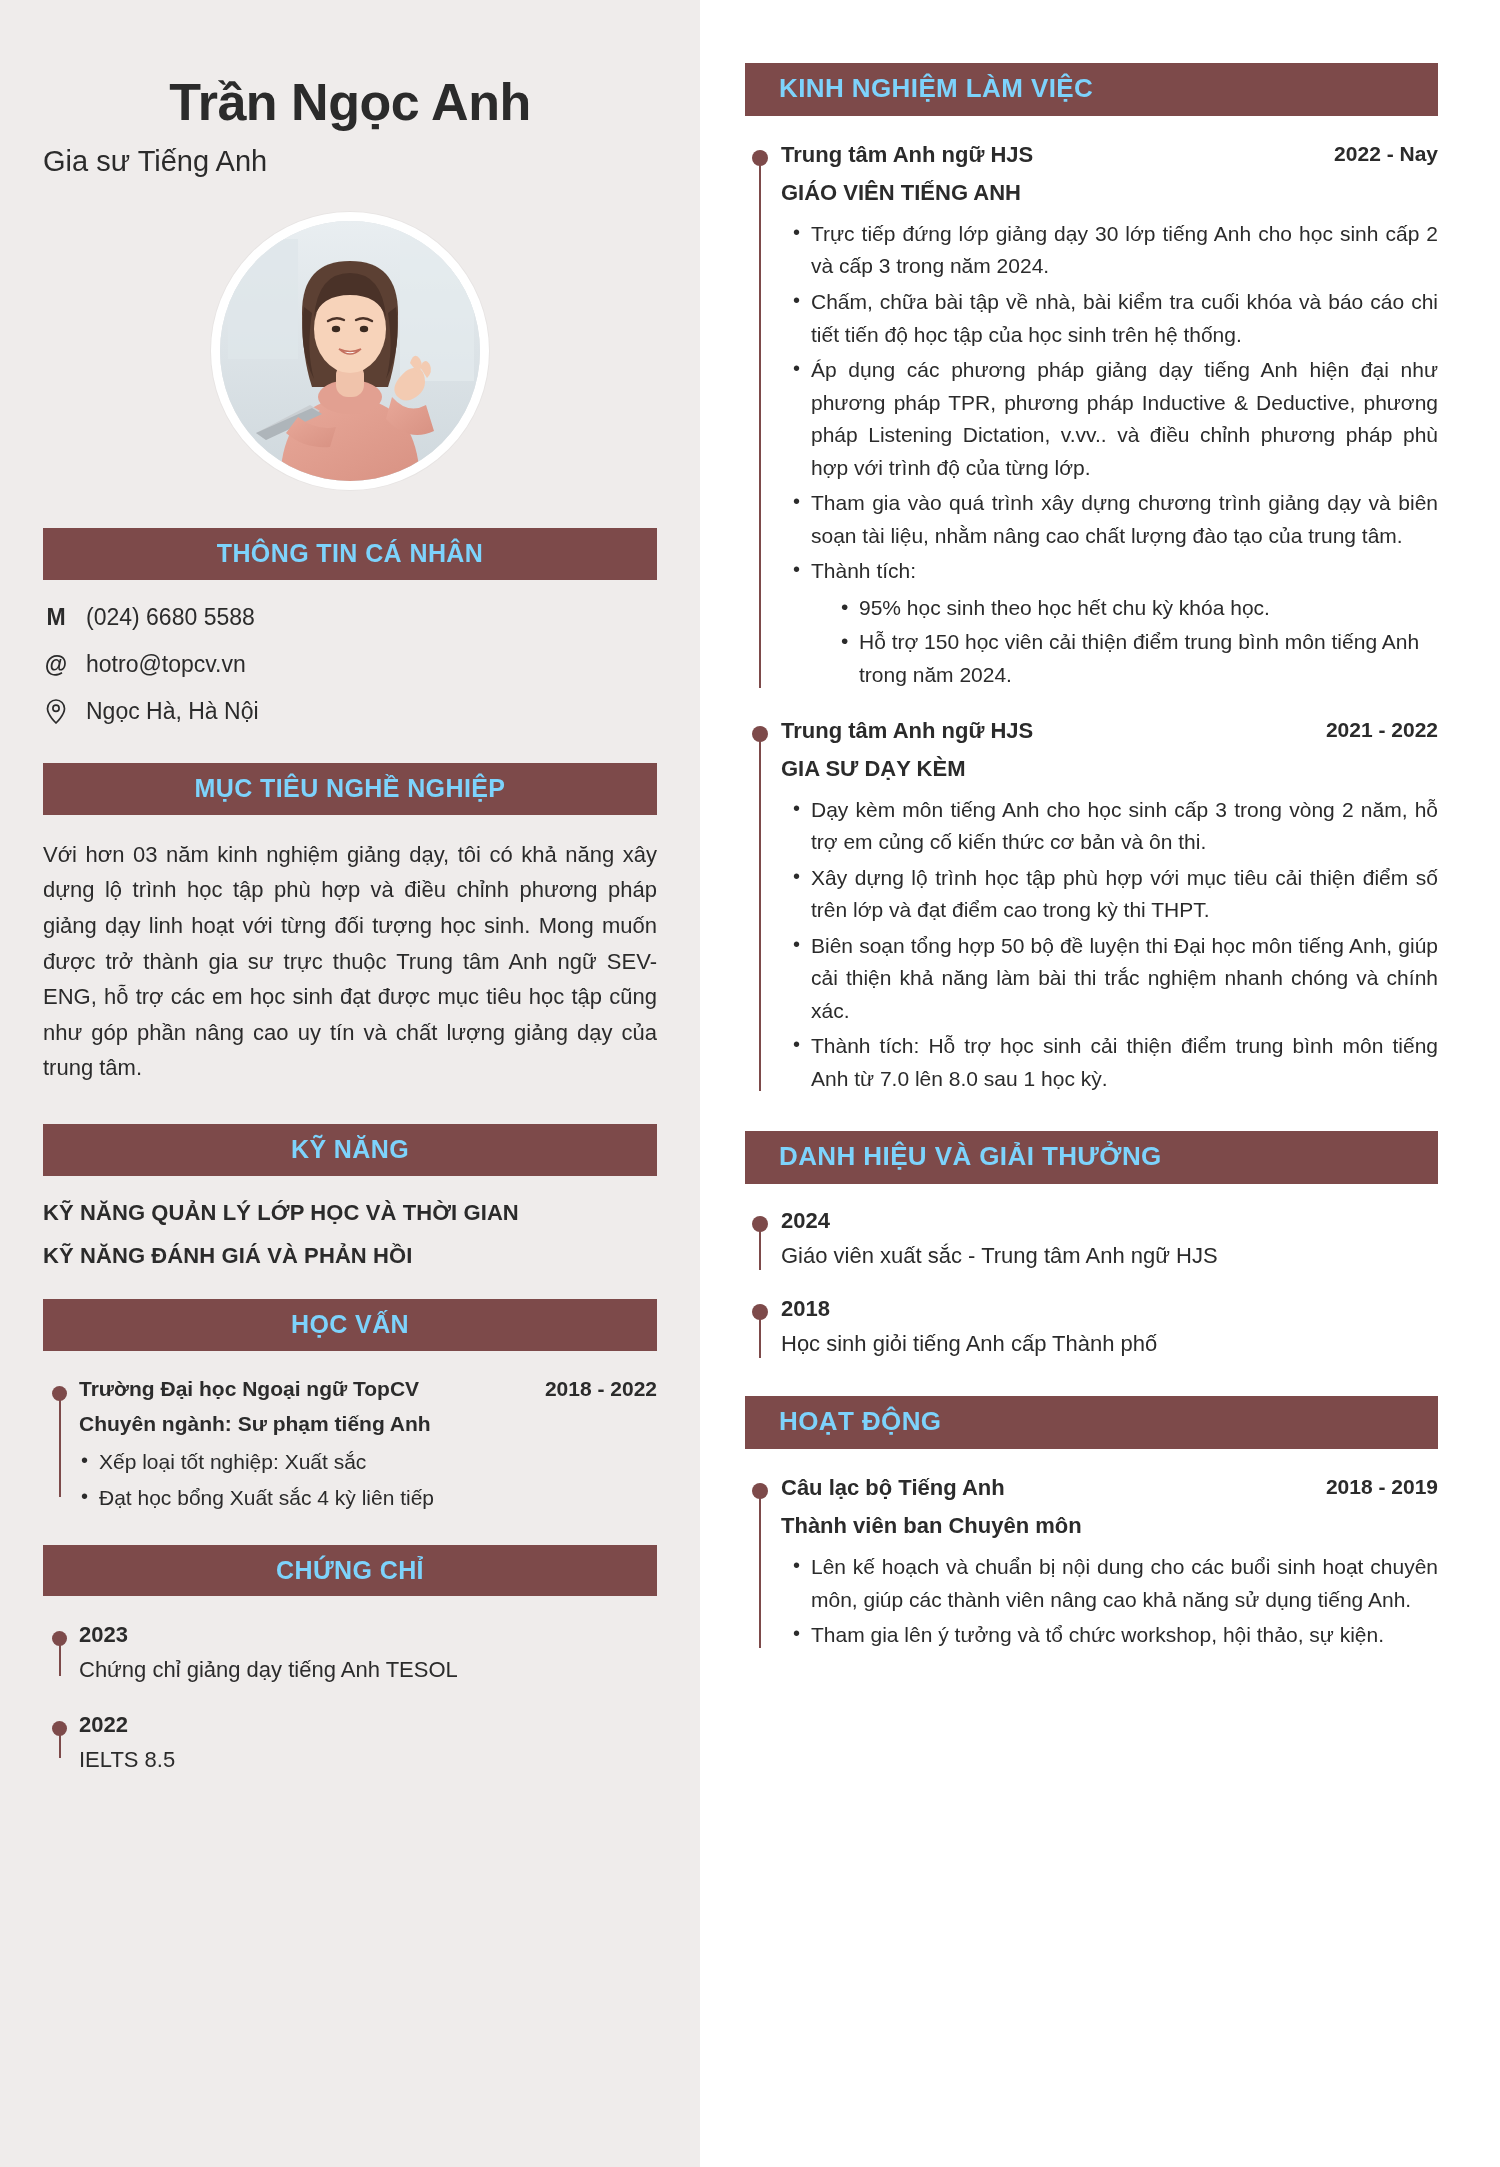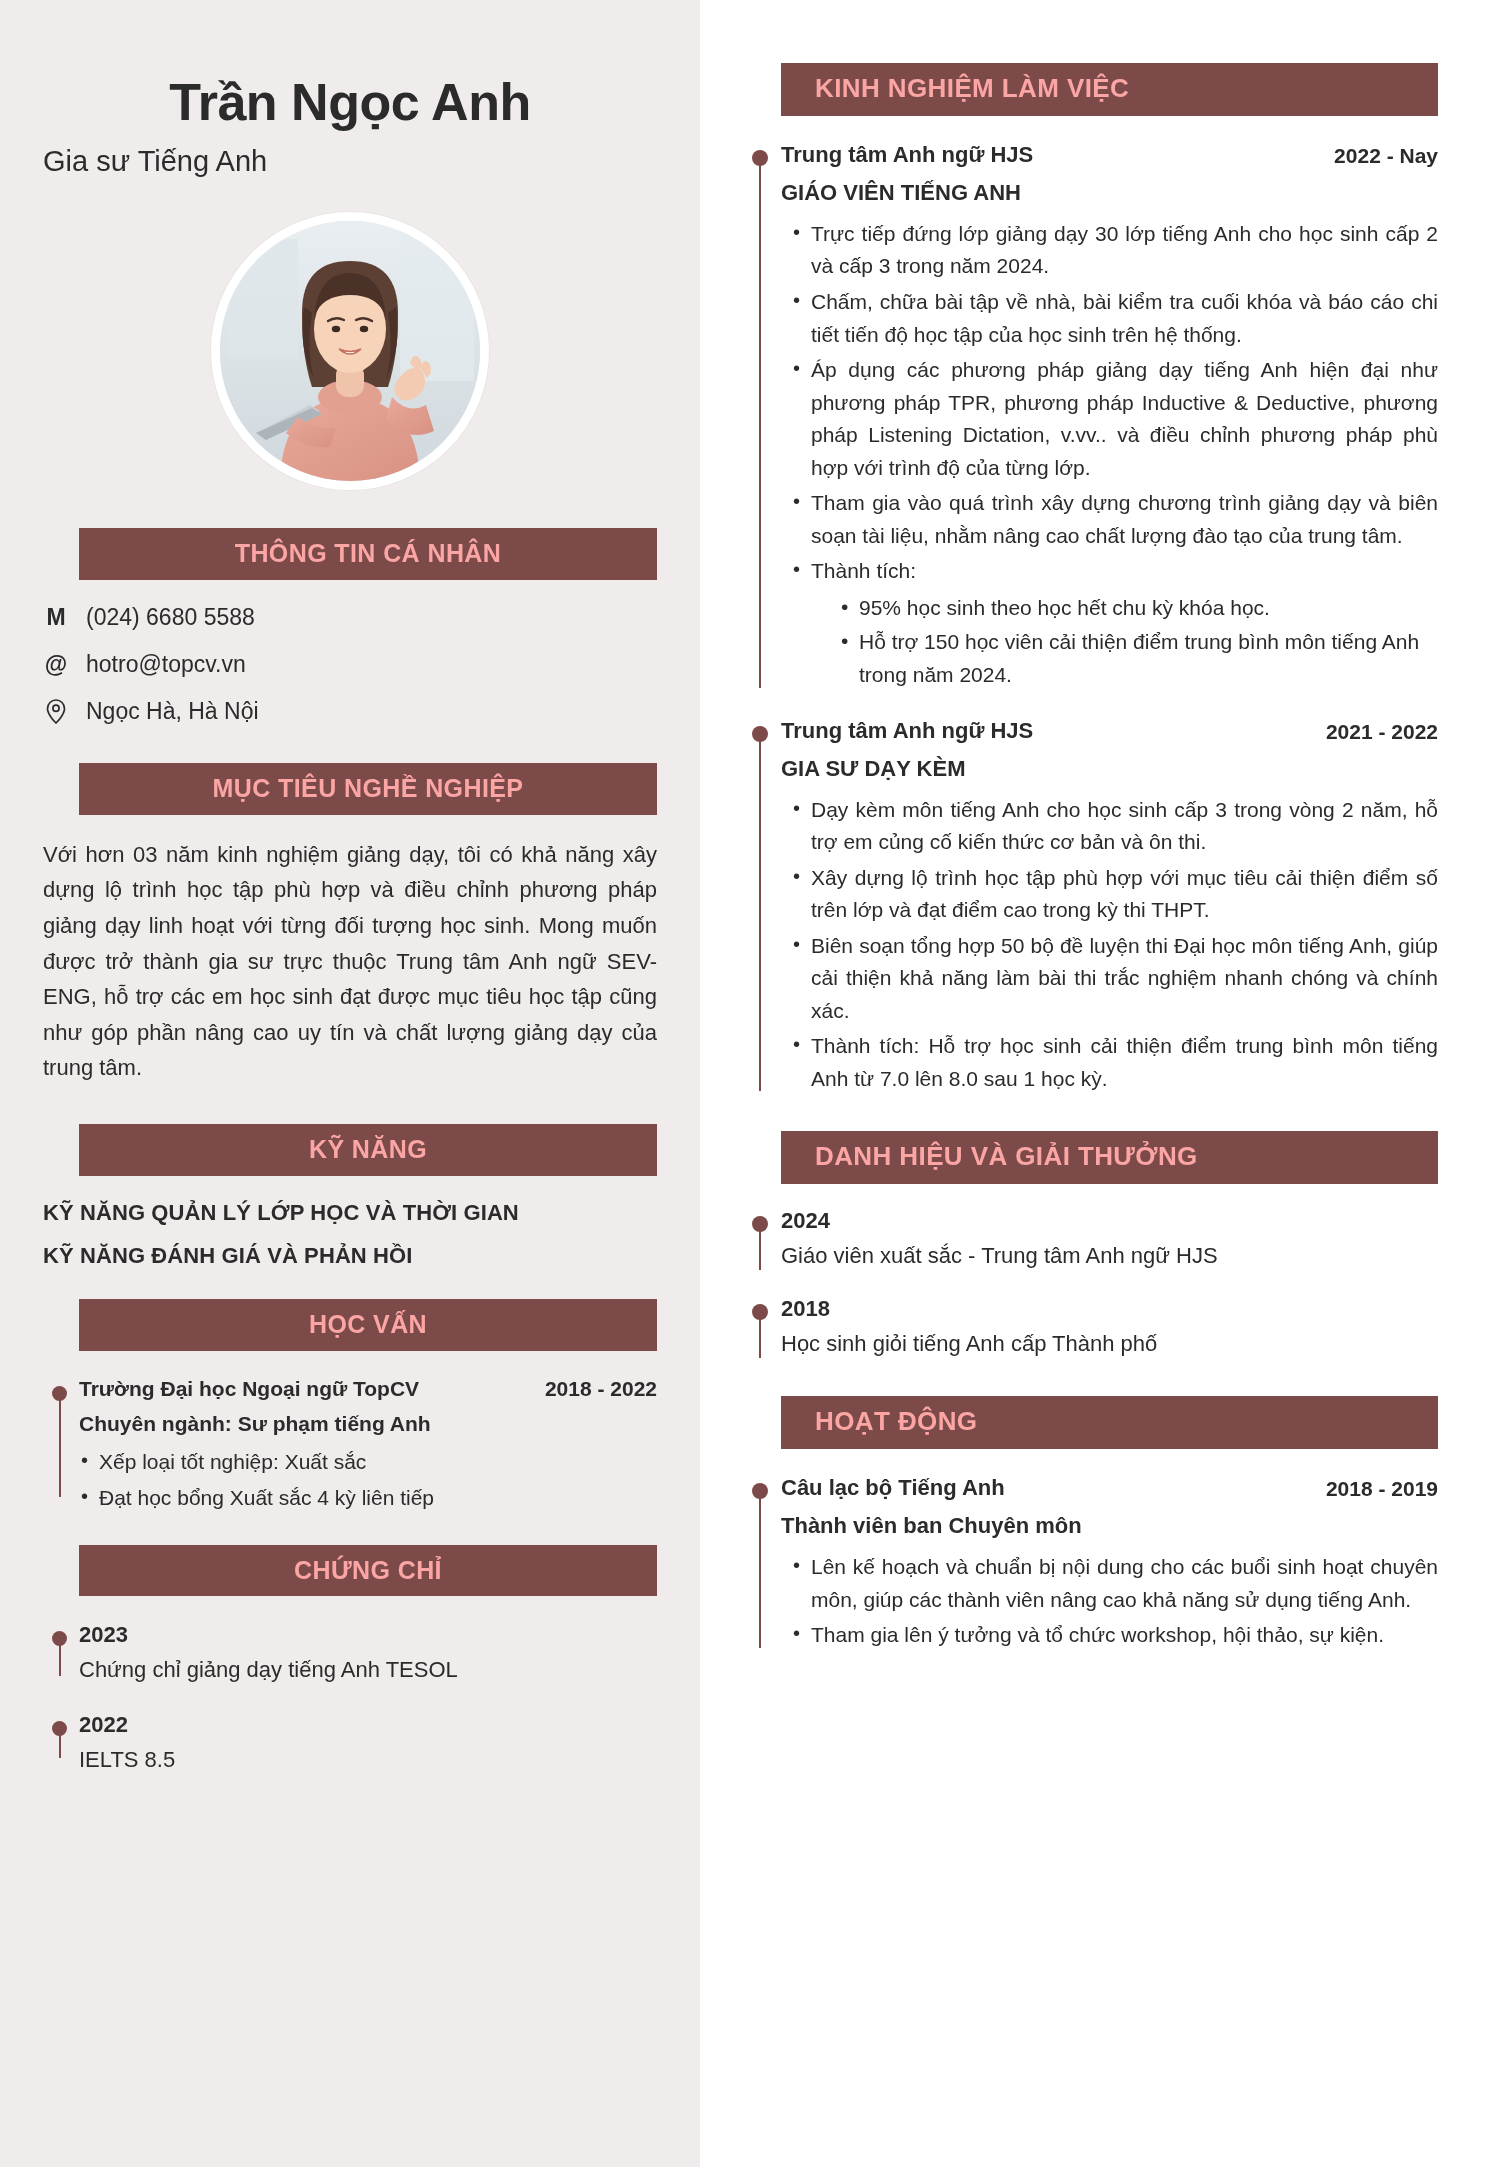--- a/index.html
+++ b/index.html
@@ -48,28 +48,27 @@
     border: 9px solid #ffffff;
     box-shadow: 0 0 0 1px rgba(0,0,0,0.03);
     position: relative;
     background: #dfe3e6;
   }
   .photo-svg { width: 100%; height: 100%; display: block; }
 
   
   .bar {
     background: #7d4a4a;
-    color: #fca5a5;
+    color: #7dd3fc;
     font-size: 25px;
     font-weight: 700;
     letter-spacing: 0.4px;
     text-align: center;
     padding: 11px 8px 12px;
     line-height: 1.15;
-    margin-left: 36px;
   }
   .left-col .bar { margin-top: 38px; }
   .left-col .bar.tight { margin-top: 30px; }
 
   
   .contact-list { margin-top: 24px; }
   .contact-row {
     display: flex;
     align-items: center;
     gap: 17px;
@@ -188,21 +187,21 @@
   .exp-block::after {
     content: "";
     position: absolute;
     left: 14px; top: 22px; bottom: 4px;
     width: 2px;
     background: #7d4a4a;
   }
   .exp-head {
     display: flex;
     justify-content: space-between;
-    align-items: flex-end;
+    align-items: flex-start;
     font-size: 22px;
     font-weight: 700;
   }
   .exp-role { font-size: 22px; font-weight: 700; margin-top: 12px; }
   .exp-block ul.bullets { margin-top: 12px; margin-left: 10px; }
   .exp-block ul.bullets > li { margin-bottom: 3px; }
 
   .aw-block { position: relative; padding-left: 36px; margin-top: 24px; }
   .aw-block::before {
     content: "";

